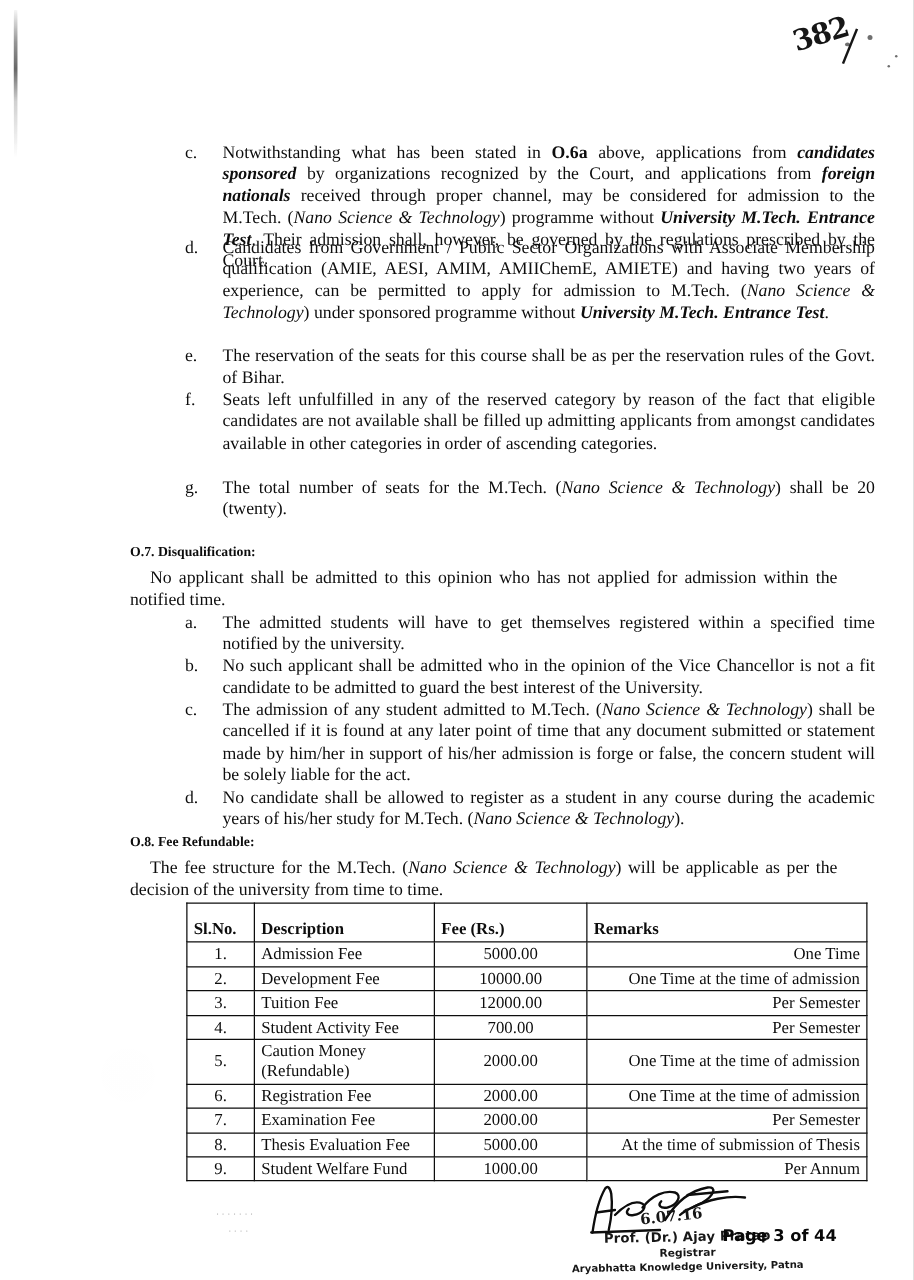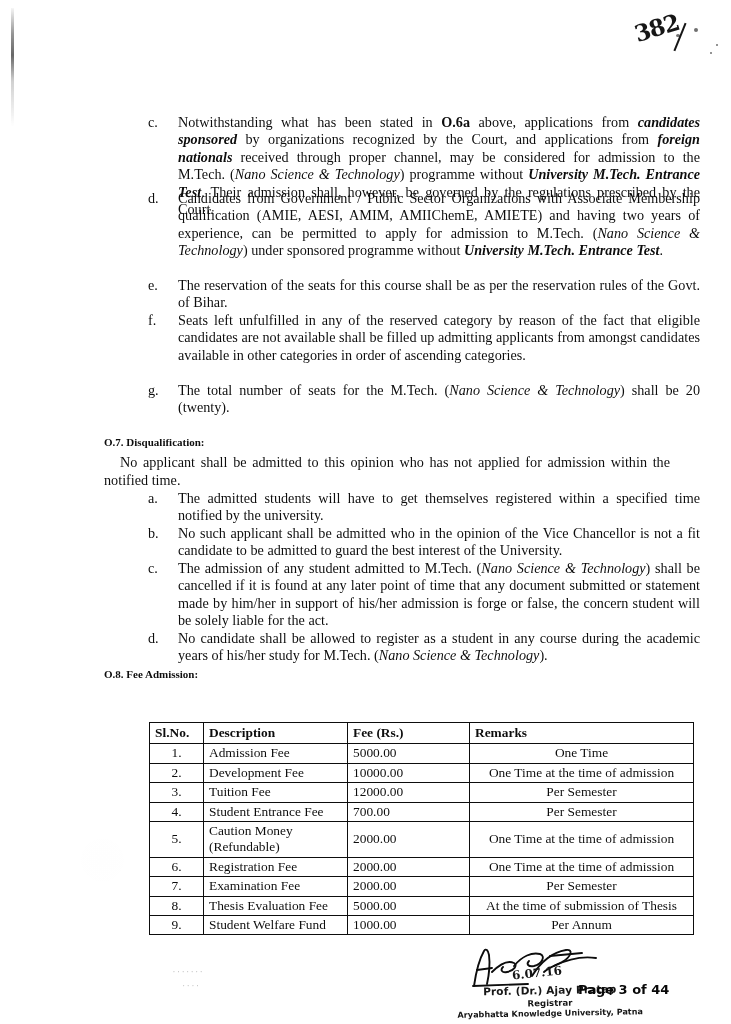--- a/index.html
+++ b/index.html
@@ -133,27 +133,27 @@
     border: 1.3px solid #111;
     padding: 1px 5px;
     vertical-align: middle;
     font-size: 13.4px;
     line-height: 16.4px;
     font-family: "Liberation Serif", "DejaVu Serif", serif;
   }
   table.fee th {
     font-weight: bold;
     text-align: left;
-    padding-top: 2px;
+    padding-top: 12px;
     padding-bottom: 2px;
   }
   th.c-sl, td.c-sl { width: 43px; text-align: center; }
   th.c-desc, td.c-desc { width: 133px; text-align: left; }
-  th.c-fee,  td.c-fee  { width: 111px; text-align: left; padding-right: 9px; }
-  th.c-rem,  td.c-rem  { width: 213px; text-align: center; }
+  th.c-fee,  td.c-fee  { width: 111px; text-align: center; padding-right: 9px; }
+  th.c-rem,  td.c-rem  { width: 213px; text-align: right; }
   th.c-fee { text-align: center; padding-right: 5px; }
   td.c-rem, th.c-rem {
     font-family: "DejaVu Sans", "Liberation Sans", sans-serif;
     font-size: 11.6px;
     padding-left: 7px;
   }
   th.c-rem {
     font-family: "Liberation Serif", "DejaVu Serif", serif;
     font-size: 13.4px;
   }
@@ -266,22 +266,23 @@
   </div>
 
   <div class="para lettered" style="top:560px;">
     <span class="mk">c.</span><span class="body-run">The admission of any student admitted to M.Tech. (<i>Nano Science &amp; Technology</i>) shall be cancelled if it is found at any later point of time that any document submitted or statement made by him/her in support of his/her admission is forge or false, the concern student will be solely liable for the act.</span>
   </div>
 
   <div class="para lettered" style="top:630px;">
     <span class="mk">d.</span><span class="body-run">No candidate shall be allowed to register as a student in any course during the academic years of his/her study for M.Tech. (<i>Nano Science &amp; Technology</i>).</span>
   </div>
 
-  <div class="section-head" style="top:666px;">O.8. Fee Admission:</div>
-
+  <div class="section-head" style="top:666px;">O.8. Fee Refundable:</div>
+
+  <div class="section-body" style="top:686px;">The fee structure for the M.Tech. (<i>Nano Science &amp; Technology</i>) will be applicable as per the decision of the university from time to time.</div>
 
   <div class="fee-table-wrap">
     <table class="fee">
       <thead>
         <tr>
           <th class="c-sl">Sl.No.</th>
           <th class="c-desc">Description</th>
           <th class="c-fee">Fee (Rs.)</th>
           <th class="c-rem">Remarks</th>
         </tr>
@@ -300,21 +301,21 @@
             <td class="c-rem">One Time at the time of admission</td>
           </tr>
           <tr>
             <td class="c-sl">3.</td>
             <td class="c-desc">Tuition Fee</td>
             <td class="c-fee">12000.00</td>
             <td class="c-rem">Per Semester</td>
           </tr>
           <tr>
             <td class="c-sl">4.</td>
-            <td class="c-desc">Student Entrance Fee</td>
+            <td class="c-desc">Student Activity Fee</td>
             <td class="c-fee">700.00</td>
             <td class="c-rem">Per Semester</td>
           </tr>
           <tr>
             <td class="c-sl">5.</td>
             <td class="c-desc two-line">Caution Money<br>(Refundable)</td>
             <td class="c-fee">2000.00</td>
             <td class="c-rem">One Time at the time of admission</td>
           </tr>
           <tr>

